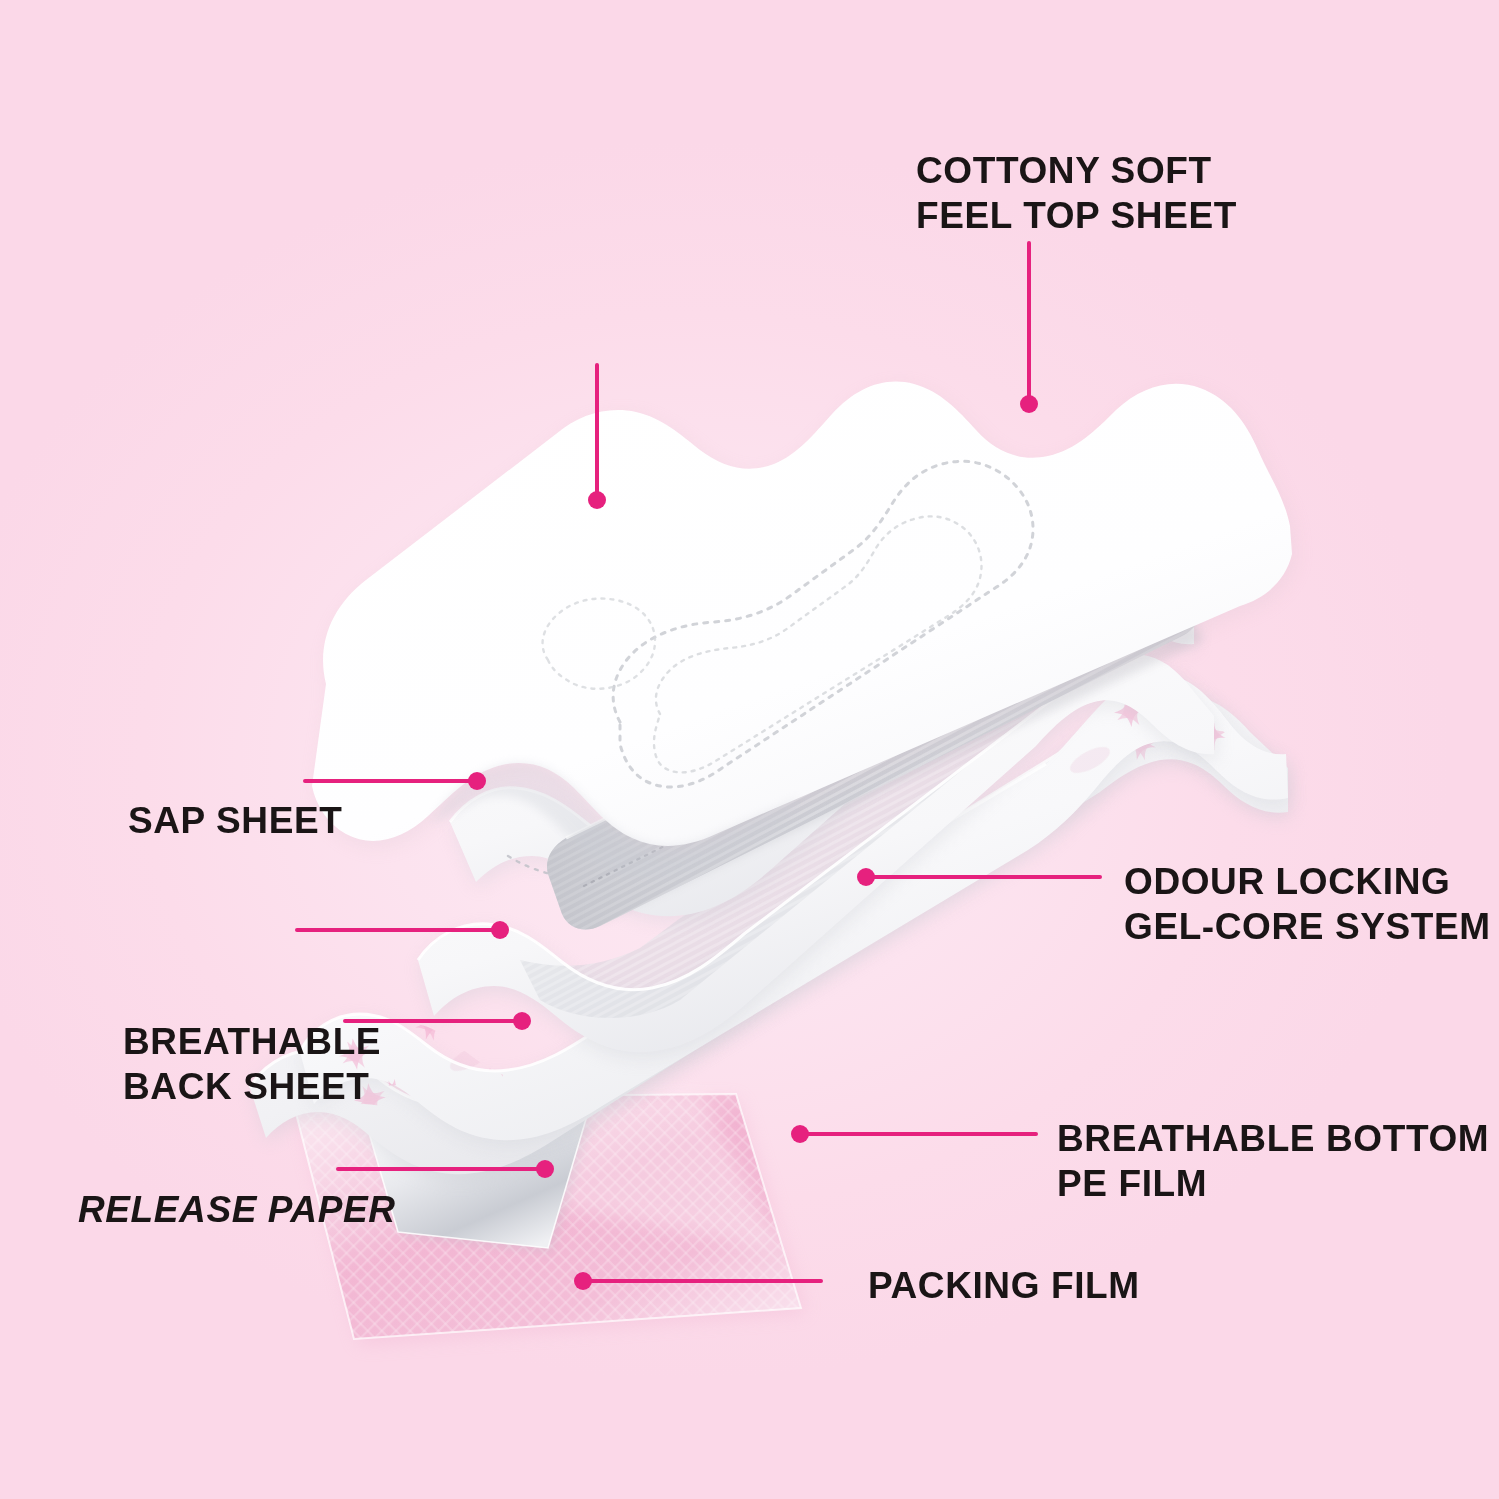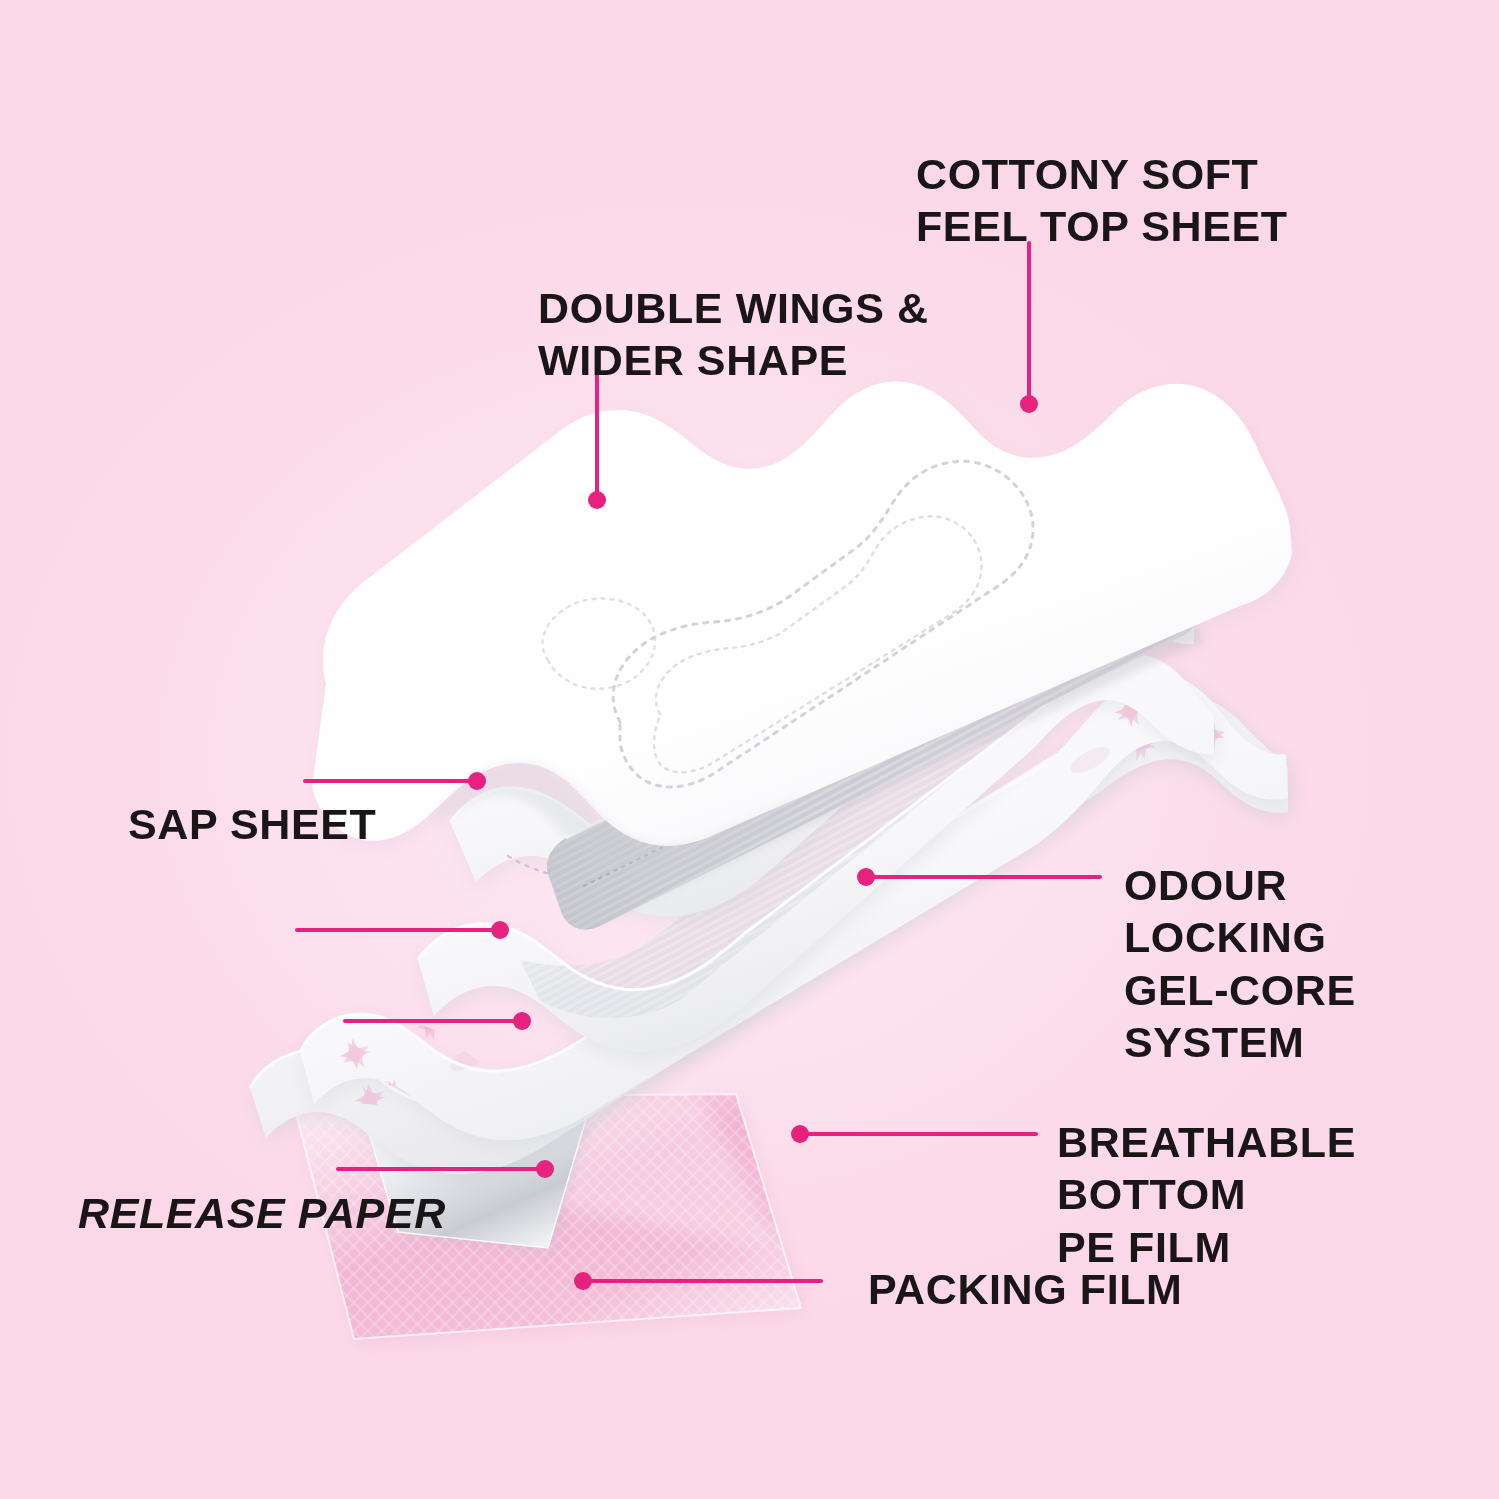--- a/index.html
+++ b/index.html
@@ -15,21 +15,21 @@
     width:1499px;height:1499px;
     background:
       radial-gradient(ellipse 760px 620px at 690px 760px,
         #fdeaf3 0%, #fce3ef 42%, #fcdcea 72%, #fbd8e8 100%);
     overflow:hidden;
   }
   .art{position:absolute;left:0;top:0;width:1499px;height:1499px;}
   .label{
     position:absolute;
     color:#1a1516;
-    font-size:43px;
+    font-size:37px;
     font-weight:700;
     letter-spacing:0.6px;
     line-height:1.22;
     white-space:pre-line;
     text-transform:uppercase;
   }
   .label.right{text-align:left;}
   .label.lead-left{text-align:left;margin-top:35px;}
 </style>
 </head>
@@ -551,26 +551,26 @@
       <g>
         <line x1="587" y1="1281" x2="821" y2="1281"></line>
         <circle cx="583" cy="1281" r="9" stroke="none"></circle>
       </g>
     </g>
   </svg>
 
   <div class="label right" style="left:916px;top:148px;">COTTONY SOFT
 FEEL TOP SHEET</div>
 
-  <div class="label right" style="left:538px;top:282px;">DOUBLE WINGS &amp;
-WIDER SHAPE</div>
 
   <div class="label lead-left" style="left:128px;top:763px;">SAP SHEET</div>
 
 
+  <div class="label lead-left" style="left:123px;top:984px;">BREATHABLE
+BACK SHEET</div>
 
   <div class="label lead-left" style="left:78px;top:1152px;font-style:italic;">RELEASE PAPER</div>
 
   <div class="label right" style="left:1124px;top:859px;">ODOUR LOCKING
 GEL-CORE SYSTEM</div>
 
   <div class="label right" style="left:1057px;top:1116px;">BREATHABLE BOTTOM
 PE FILM</div>
 
   <div class="label right" style="left:868px;top:1263px;">PACKING FILM</div>

